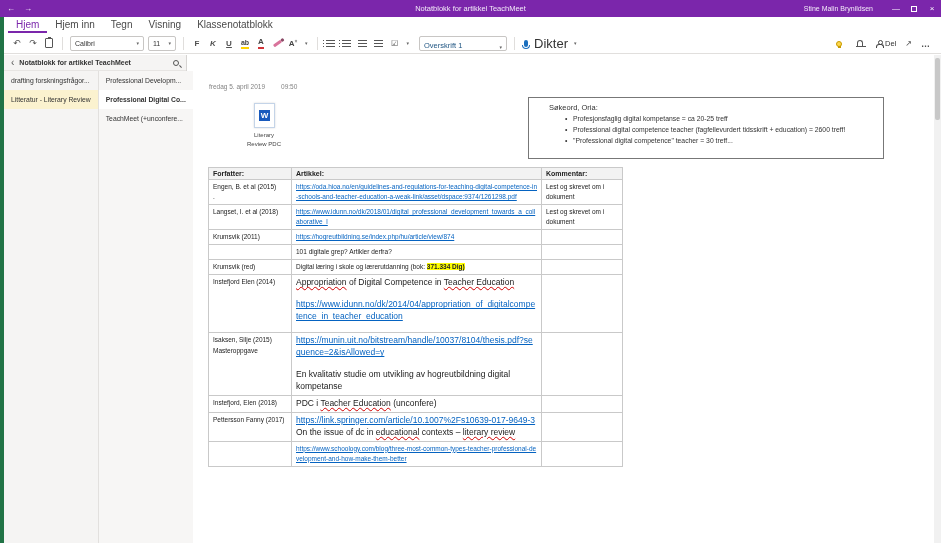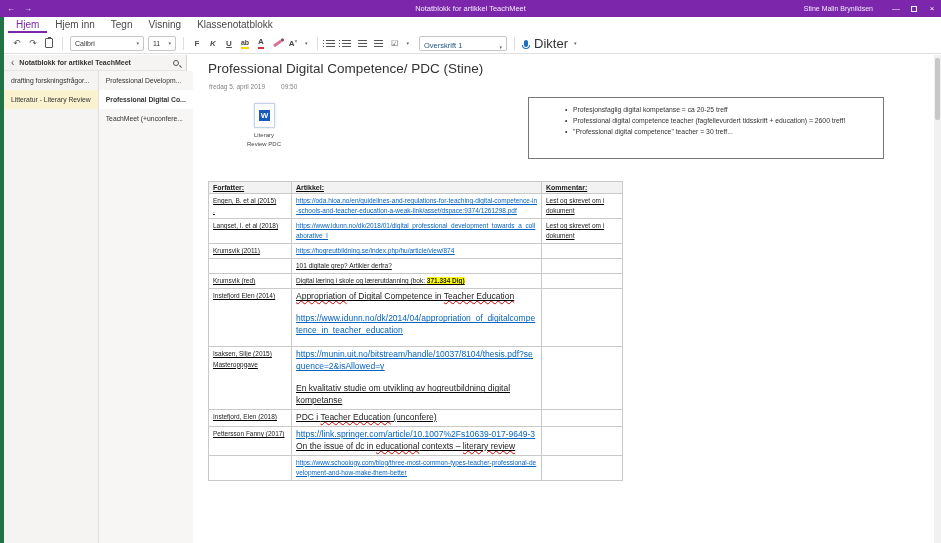--- a/index.html
+++ b/index.html
@@ -82,21 +82,21 @@
   .word-icon{width:21px;height:25px;margin:0 auto;background:#fff;border:1px solid #c4d4e8;position:relative;box-shadow:0 0 2px rgba(0,0,0,.15);}
   .word-icon::before{content:'W';position:absolute;left:4.5px;top:6px;width:11px;height:11px;background:#185abd;color:#fff;font-size:8px;font-weight:bold;line-height:11px;}
   .att-label{font-size:6px;color:#444;line-height:1.55;margin-top:3px;white-space:pre-line;}
 
   .search-box{position:absolute;left:340px;top:42px;width:356px;min-height:62px;border:1px solid #777;padding:5px 8px 7px 10px;background:#fff;}
   .sb-title{font-size:7.5px;color:#333;margin-left:10px;}
   .sb-list{margin-top:2px;margin-left:26px;}
   .sb-item{font-size:6.8px;color:#333;line-height:1.6;position:relative;padding-left:8px;white-space:nowrap;overflow:hidden;}
   .sb-item::before{content:'\2022';position:absolute;left:0;}
 
-  .note-table{position:absolute;left:20px;top:126px;width:414px;border-collapse:collapse;table-layout:fixed;text-decoration:underline;}
+  .note-table{position:absolute;left:20px;top:112px;width:414px;border-collapse:collapse;table-layout:fixed;}
   .note-table th{background:#f2f2f2;font-size:7px;font-weight:bold;text-align:left;padding:2px 4px;border:1px solid #c9c9c9;color:#222;}
   .note-table td{border:1px solid #c9c9c9;vertical-align:top;padding:2px 4px;font-size:6.5px;color:#222;line-height:1.55;}
   td.author{white-space:pre-line;}
   .seg-link{color:#0563c1;text-decoration:underline;word-break:break-all;}
   .seg-text{color:#222;}
   .seg-lg{font-size:8.5px;line-height:1.4;}
   .seg-hl{background:#ffff00;font-weight:bold;}
   .mis{text-decoration:underline;text-decoration-style:wavy;text-decoration-color:#d00000;}
 
   
@@ -185,20 +185,34 @@
       <span style="flex:1;color:#1f5582;font-size:7.5px;">Overskrift 1</span>
       <span class="chev">▾</span>
     </span>
     <span class="sep"></span>
     <span class="tbtn" style="min-width:auto;">
         <span class="icon-mic"></span>
       </span>
     <span class="dictate-label">Dikter</span>
     <span class="chev-only">▾</span>
 
+    <span class="tb-right-group">
+      <span class="tbtn">
+          <span class="icon-bulb"></span>
+        </span>
+      <span class="tbtn">
+          <span class="icon-bell"></span>
+        </span>
+      <span class="tbtn" style="min-width:auto;">
+        <span class="icon-person"></span>
+        <span class="share-label">Del</span>
+      </span>
+      <span class="icon-expand">↗</span>
+      <span class="icon-more">…</span>
+    </span>
   </div>
 
   <div class="green-strip"></div>
 
   <div class="sidebar">
     <div class="side-header">
       <span class="side-chev">‹</span>
       <span class="side-title">Notatblokk for artikkel TeachMeet</span>
       <span class="icon-search"></span>
     </div>
@@ -209,32 +223,32 @@
         </div>
       <div class="col-pages" id="pages-col">
           <div class="side-row">Professional Developm...</div>
           <div class="side-row active">Professional Digital Co...</div>
           <div class="side-row">TeachMeet (+unconfere...</div>
         </div>
     </div>
   </div>
 
   <div class="main">
-    <div class="page-title">Professional Digital Competence/ PDC (Stine)</div>
     <div class="page-date">
       <span>fredag 5. april 2019</span><span class="page-time">09:50</span>
     </div>
 
     <div class="attachment">
       <div class="word-icon"></div>
       <div class="att-label">Literary
 Review PDC</div>
     </div>
 
     <div class="search-box">
+      <div class="sb-title">Søkeord, Oria:</div>
       <div class="sb-list" id="sb-list">
           <div class="sb-item">Profesjonsfaglig digital kompetanse = ca 20-25 treff</div>
           <div class="sb-item">Professional digital competence teacher (fagfellevurdert tidsskrift + education) = 2600 treff!</div>
           <div class="sb-item">"Professional digital competence" teacher = 30 treff...</div>
         </div>
     </div>
 
     <table class="note-table">
       <colgroup>
           <col style="width:83px;">

